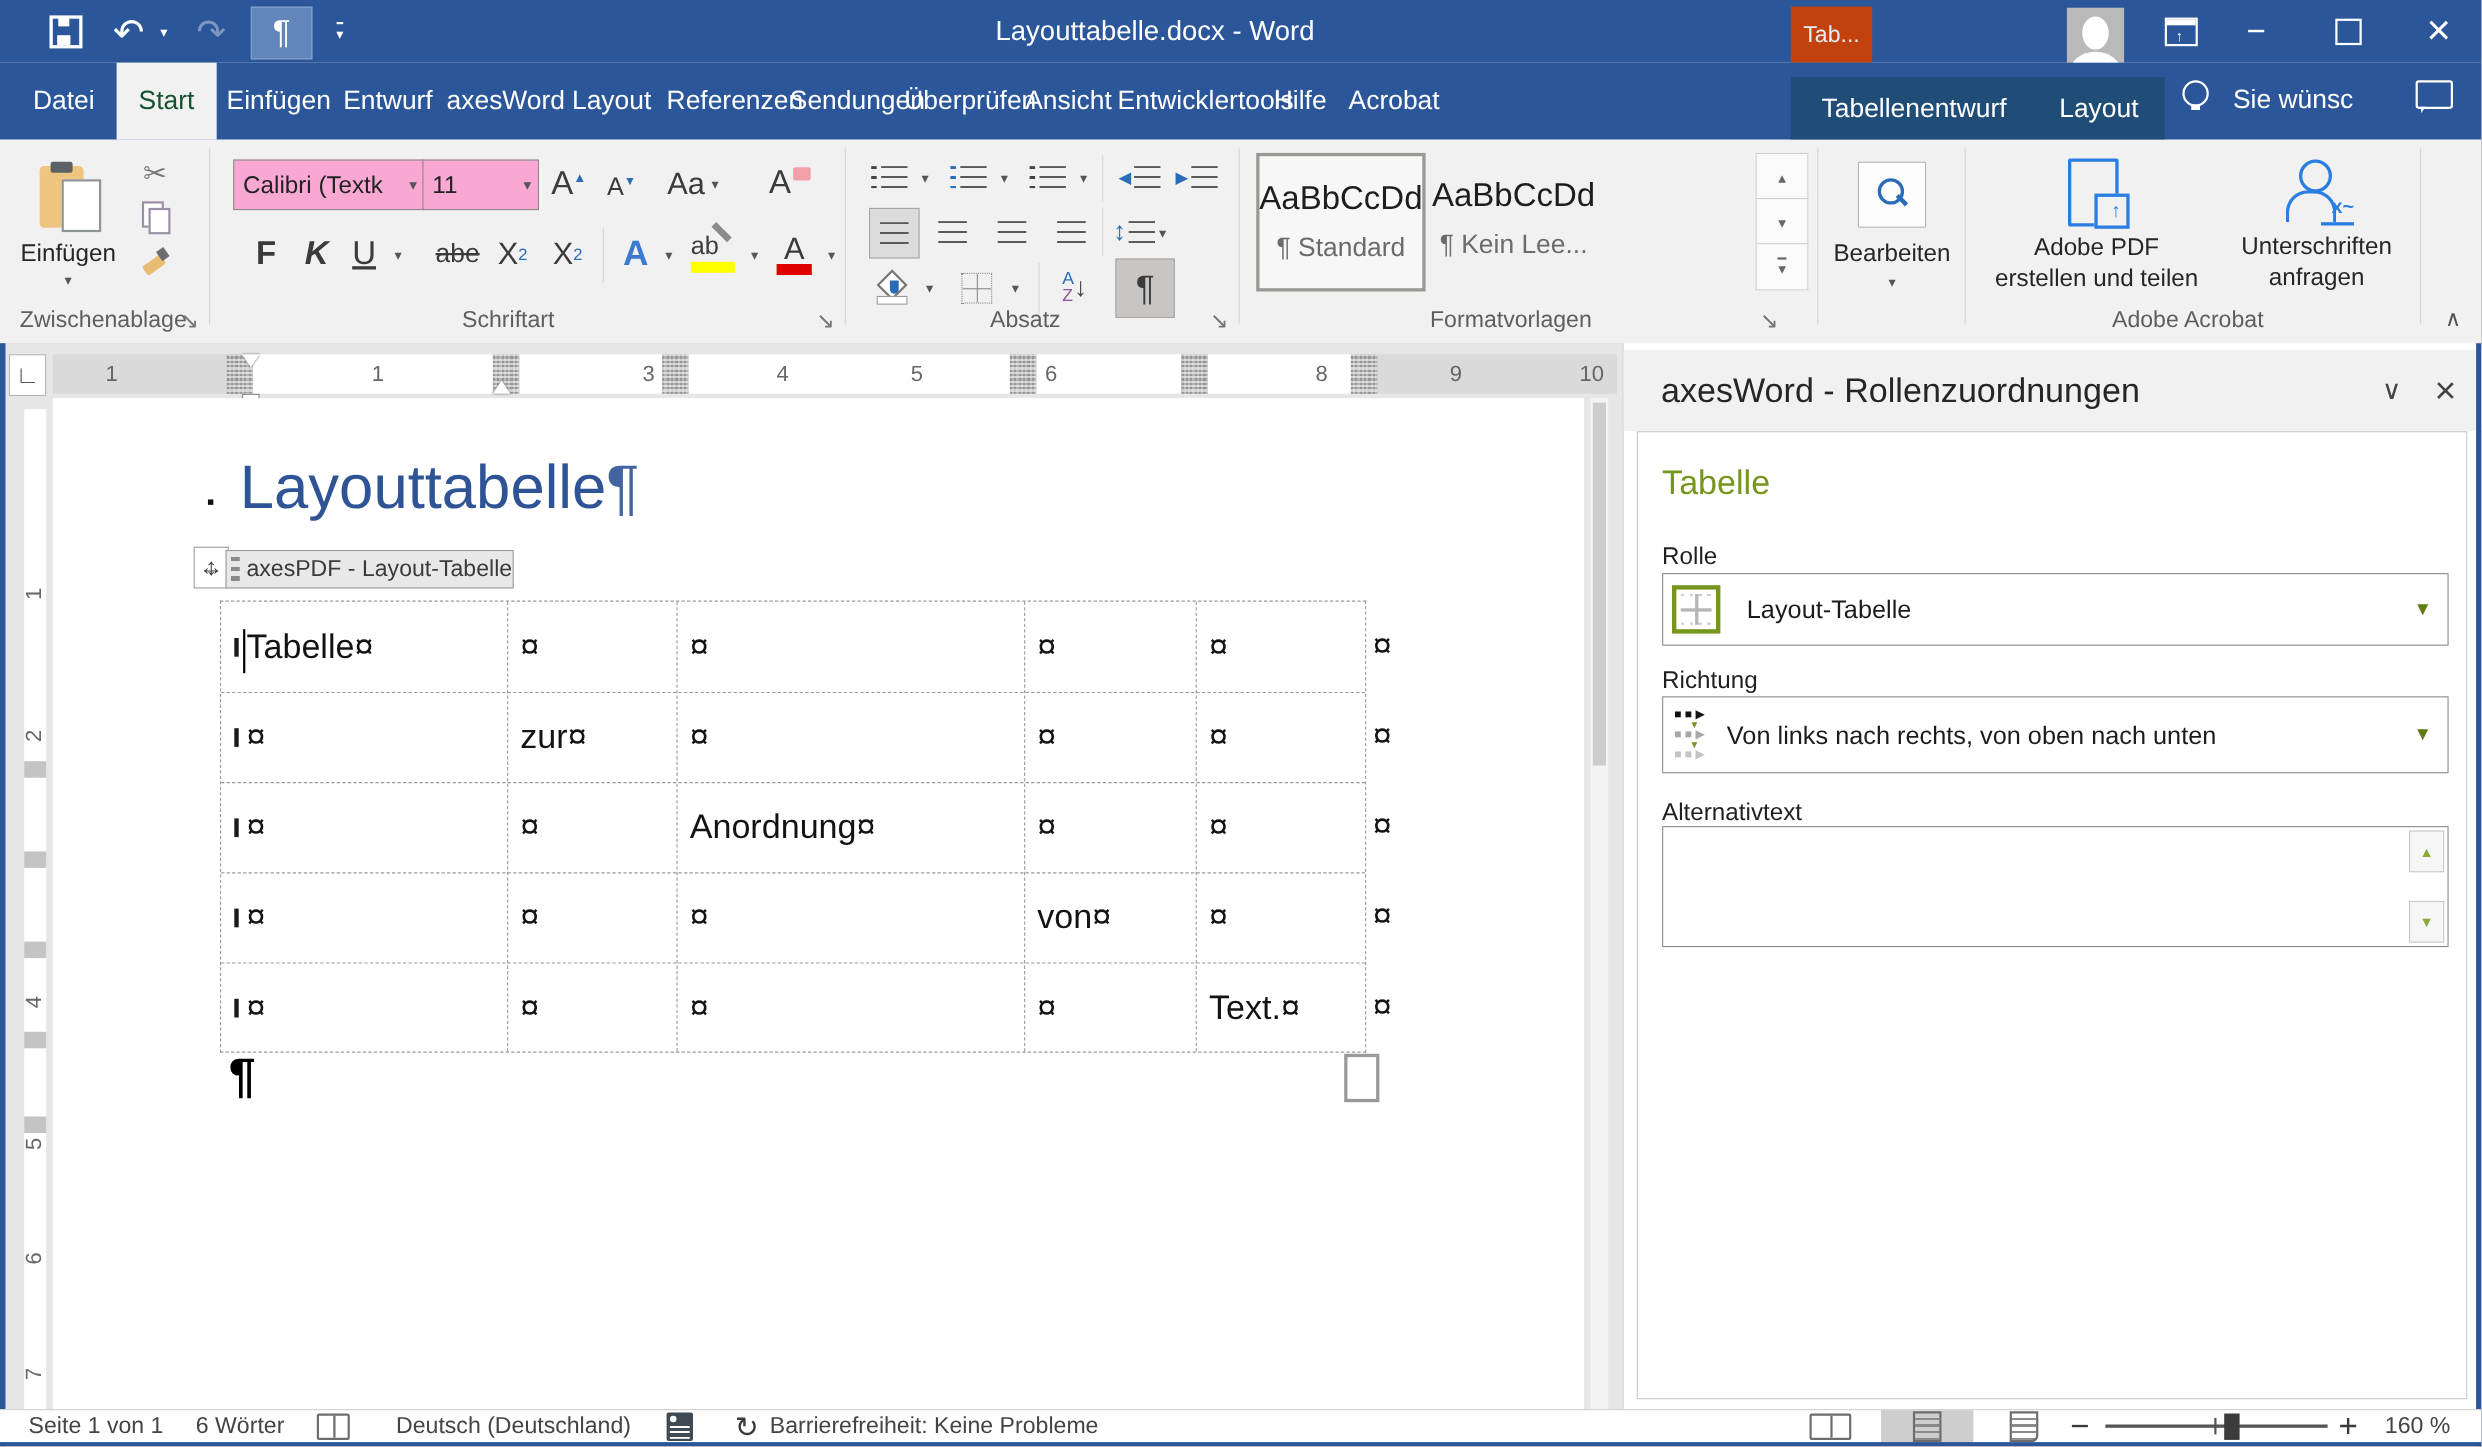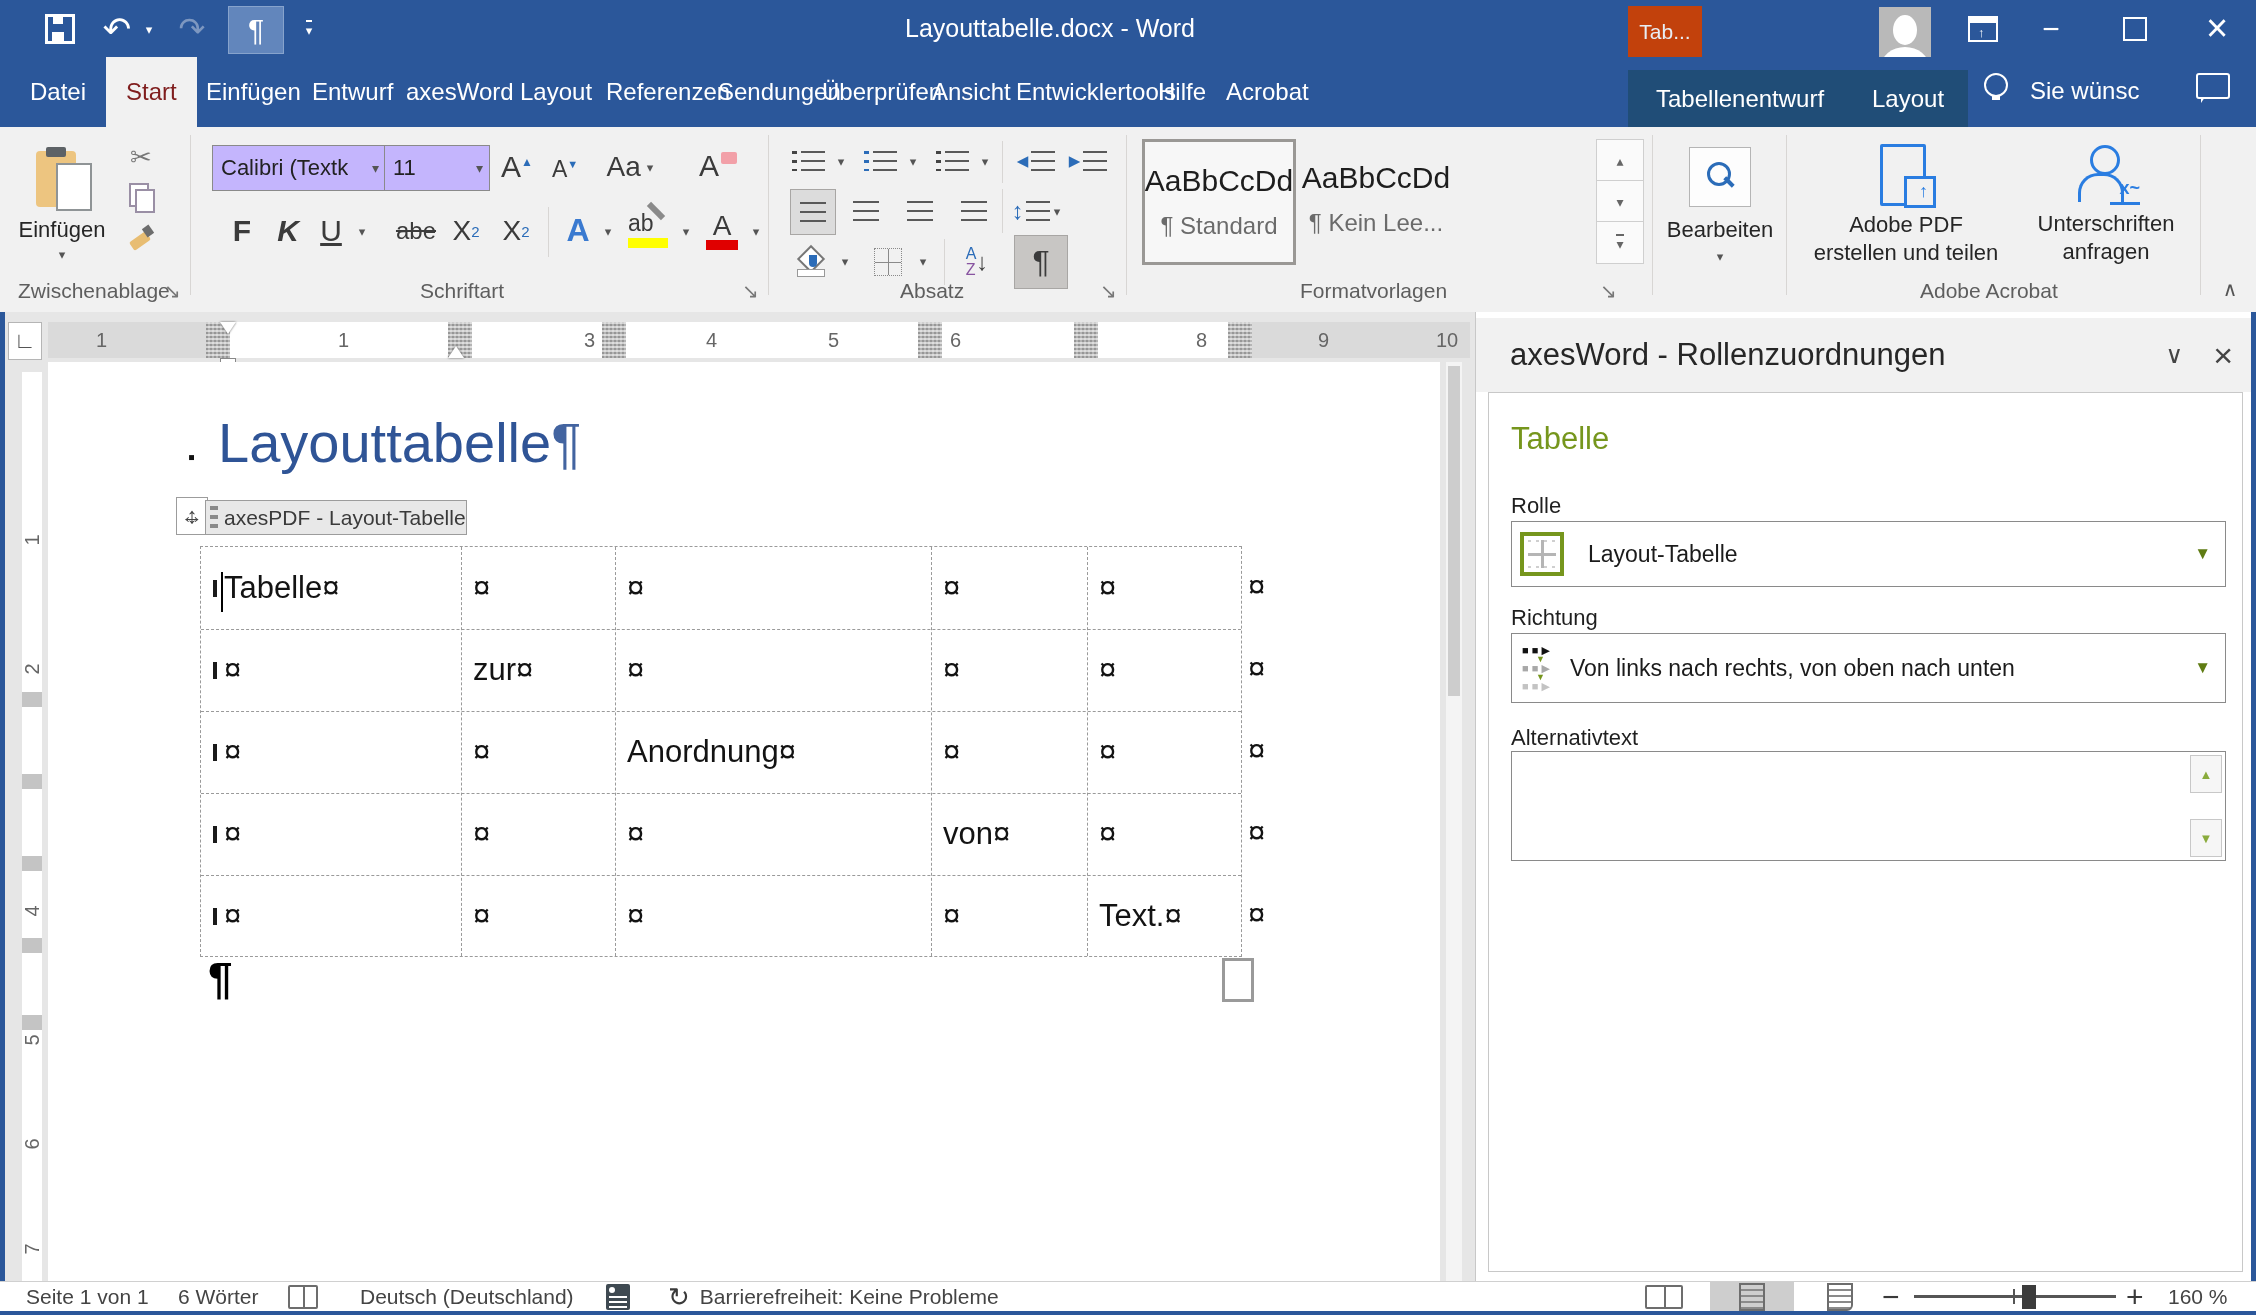--- a/index.html
+++ b/index.html
@@ -12,29 +12,29 @@
   .qat-active{background:#6286bc;border:1px solid #87a3cc;}
   .win-title{position:absolute;top:0;left:700px;width:700px;height:57px;display:flex;align-items:center;justify-content:center;font-size:25px;color:#fff;}
   .ctx-label{position:absolute;left:1628px;top:6px;width:74px;height:51px;background:#c2410c;color:#e8eef5;font-size:21px;display:flex;align-items:center;justify-content:center;}
   .avatar{position:absolute;left:1879px;top:7px;width:52px;height:66px;background:#b9b9b9;overflow:hidden;}
   .avatar .head{position:absolute;left:14px;top:8px;width:24px;height:30px;border-radius:50%;background:#fff;}
   .avatar .body{position:absolute;left:2px;top:40px;width:48px;height:40px;border-radius:50% 50% 0 0;background:#fff;}
   .winbtn{position:absolute;top:0;width:66px;height:57px;display:flex;align-items:center;justify-content:center;color:#fff;}
   
   .tabrow{position:absolute;left:0;top:57px;width:2256px;height:70px;background:#2b579a;}
   .tab{position:absolute;top:0;height:70px;display:flex;align-items:center;justify-content:center;color:#fff;font-size:24px;padding:0 20px;}
-  .tab.active{background:#f1f1f1;color:#7f1d1d;}
+  .tab.active{background:#f1f1f1;color:#14532d;}
   .ctxblock{position:absolute;left:1628px;top:13px;width:340px;height:57px;background:#204d77;}
   .ctxtab{position:absolute;top:0;height:57px;display:flex;align-items:center;color:#fff;font-size:24px;}
   
   .ribbon{position:absolute;left:0;top:127px;width:2256px;height:185px;background:#f1f1f1;border-bottom:1px solid #c6c6c6;}
   .gdiv{position:absolute;top:8px;height:160px;width:1px;background:#d8d6d4;}
   .glabel{position:absolute;top:152px;font-size:21px;color:#5e5e5e;white-space:nowrap;}
   .launcher{position:absolute;top:152px;font-size:20px;color:#777;}
-  .combo{position:absolute;background:#c4b5fd;border:1px solid #8a8a8a;display:flex;align-items:center;font-size:22px;color:#222;}
+  .combo{position:absolute;background:#f9a8d4;border:1px solid #8a8a8a;display:flex;align-items:center;font-size:22px;color:#222;}
   .combo .arr{margin-left:auto;color:#555;font-size:14px;padding-right:6px;}
   .rbtn{position:absolute;display:flex;align-items:center;justify-content:center;color:#3b3b3b;}
   .caret{font-size:13px;color:#555;}
   .lines{width:24px;height:20px;background:repeating-linear-gradient(to bottom,#595959 0 2px,transparent 2px 9px);}
   .dotcol{width:5px;height:20px;background:repeating-linear-gradient(to bottom,#444 0 3px,transparent 3px 9px);margin-right:4px;}
   .toggled{background:#c8c6c4;border:1px solid #a8a6a4;}
   .selbox{border:1px solid #a8a6a4;background:#dcdcdc;}
   .stylecard{position:absolute;top:12px;width:148px;height:120px;display:flex;flex-direction:column;align-items:center;justify-content:center;}
   .stylecard .prev{font-size:30px;color:#1d1d1d;}
   .stylecard .nm{font-size:24px;color:#6b6b6b;margin-top:14px;white-space:nowrap;}

